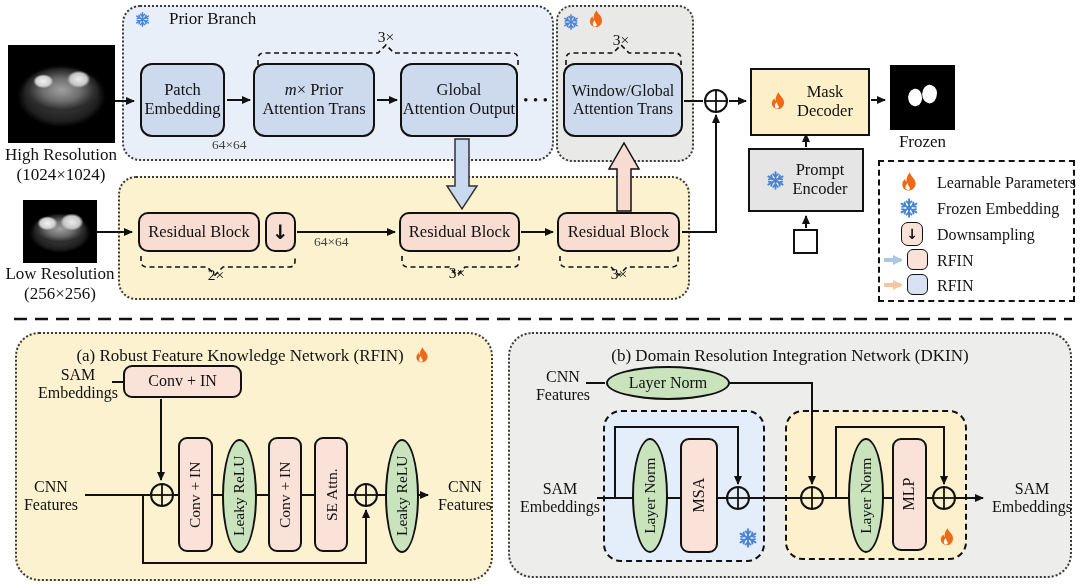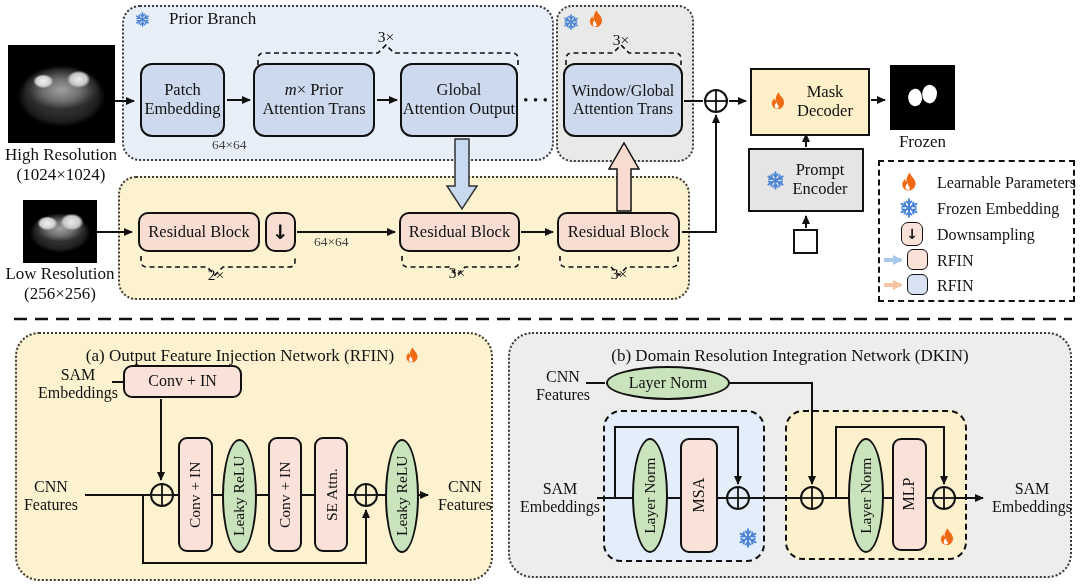--- a/index.html
+++ b/index.html
@@ -253,21 +253,21 @@
   <div class="abs fg" style="left:901px;top:222px;width:22px;height:24px;background:#fae2d9;border:1.8px solid #111;border-radius:7px;display:flex;align-items:center;justify-content:center">
     <span style="font-family:'DejaVu Sans',sans-serif;font-size:14px;font-weight:bold">↓</span>
   </div>
   <div class="abs fg legend-label" style="left:937px;top:226px">Downsampling</div>
   <div class="abs fg" style="left:907px;top:249px;width:21px;height:21px;background:#fae2d9;border:1.8px solid #111;border-radius:6px"></div>
   <div class="abs fg legend-label" style="left:937px;top:252px">RFIN</div>
   <div class="abs fg" style="left:907px;top:274px;width:21px;height:21px;background:#d9e2f2;border:1.8px solid #111;border-radius:6px"></div>
   <div class="abs fg legend-label" style="left:937px;top:277px">RFIN</div>
 
   <div class="abs fg ptitle" style="left:15px;top:344px;width:478px">
-    <span>(a) Output Feature Injection Network (RFIN)</span>
+    <span>(a) Robust Feature Knowledge Network (RFIN)</span>
     <svg class="icon" width="20" height="24">
         <use href="#ic-flame"></use>
       </svg>
   </div>
   <div class="abs fg lbl pre" style="left:40px;top:366px;width:76px;font-size:16px">SAM
 Embeddings</div>
   <div class="abs fg node" style="left:123px;top:365px;width:119px;height:33px;background:#fae2d9;border-radius:9px;font-size:16px">Conv + IN</div>
   <div class="abs fg lbl pre" style="left:14px;top:478px;width:74px;font-size:16px">CNN
 Features</div>
   <div class="abs fg node" style="left:178px;top:437px;width:35px;height:115px;background:#fae2d9;border-radius:9px">

